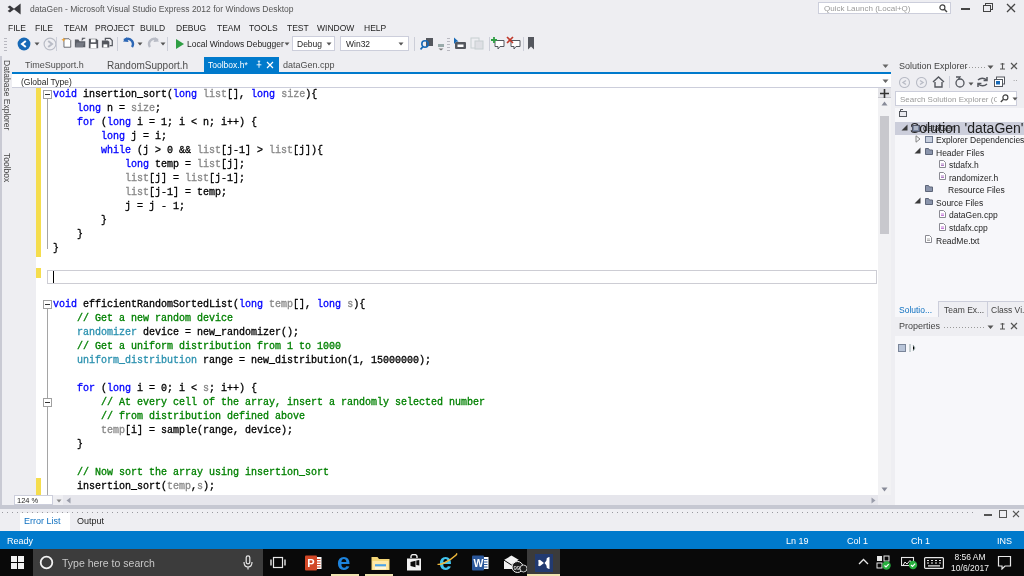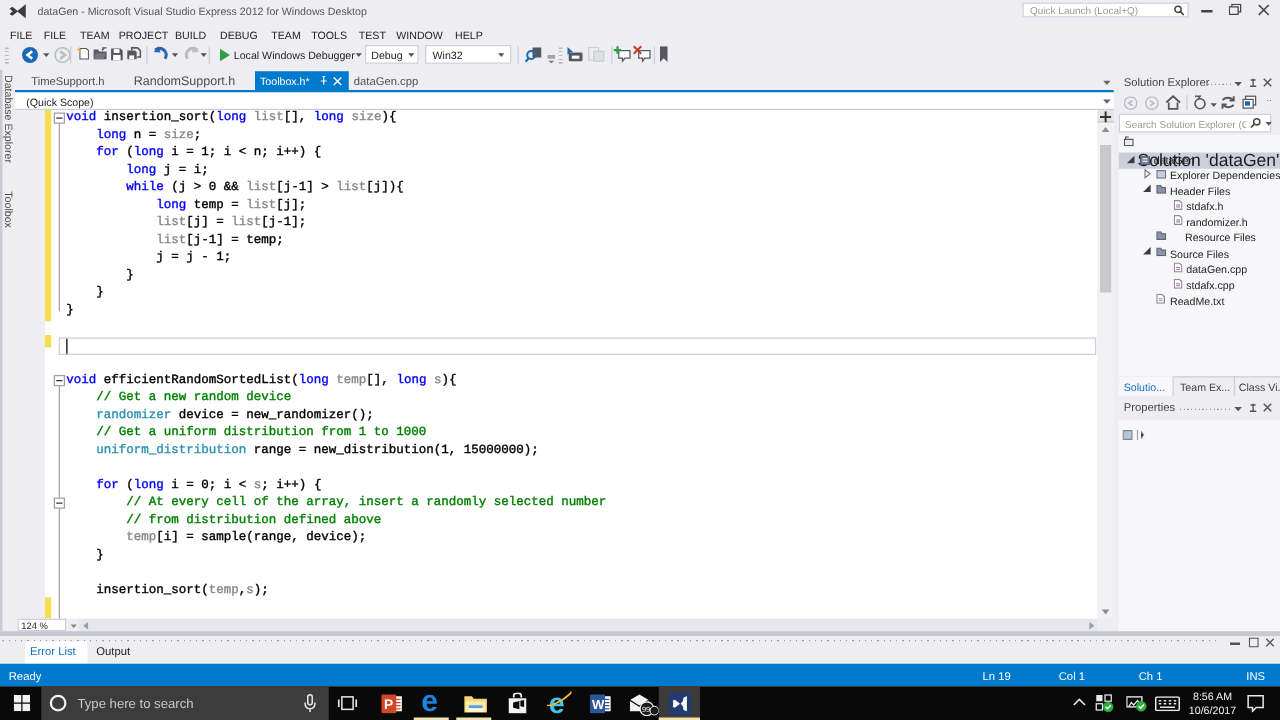--- a/index.html
+++ b/index.html
@@ -161,21 +161,21 @@
 <svg class="a" style="left:266px;top:61px" width="8" height="8" viewBox="0 0 8 8">
     <path d="M1 1 L7 7 M7 1 L1 7" stroke="#fff" stroke-width="1.2"></path>
   </svg>
 <div class="a" style="left:283px;top:60px;font-size:9px;color:#4d4d4d">dataGen.cpp</div>
 <svg class="a" style="left:882px;top:64px" width="7" height="5" viewBox="0 0 7 5">
     <path d="M0.5 0.5 L3.5 4 L6.5 0.5 Z" fill="#666"></path>
   </svg>
 <div class="a" style="left:12px;top:72px;width:879px;height:2px;background:#007acc"></div>
 
 <div class="a" style="left:12px;top:74px;width:879px;height:14px;background:#fff;border-bottom:1px solid #cccedb"></div>
-<div class="a" style="left:21px;top:77px;font-size:8.5px;color:#1e1e1e">(Quick Scope)</div>
+<div class="a" style="left:21px;top:77px;font-size:8.5px;color:#1e1e1e">(Global Type)</div>
 <svg class="a" style="left:882px;top:79px" width="7" height="5" viewBox="0 0 7 5">
     <path d="M0.5 0.5 L3.5 4 L6.5 0.5 Z" fill="#666"></path>
   </svg>
 
 <div class="a" style="left:12px;top:88px;width:866px;height:407px;background:#fff"></div>
 <div class="a" style="left:12px;top:88px;width:24px;height:407px;background:#eeeef2"></div>
 <div class="a" style="left:36px;top:88px;width:5px;height:169px;background:#f5dd4d"></div>
 <div class="a" style="left:36px;top:268px;width:5px;height:10px;background:#f5dd4d"></div>
 <div class="a" style="left:36px;top:478px;width:5px;height:17px;background:#f5dd4d"></div>
 <div class="a" style="left:47px;top:270px;width:830px;height:14px;border:1px solid #cdcdd4"></div>
@@ -200,20 +200,21 @@
     <span class="t">randomizer</span> device = new_randomizer();
     <span class="c">// Get a uniform distribution from 1 to 1000</span>
     <span class="t">uniform_distribution</span> range = new_distribution(1, 15000000);
 
     <span class="k">for</span> (<span class="k">long</span> i = 0; i &lt; <span class="p">s</span>; i++) {
         <span class="c">// At every cell of the array, insert a randomly selected number</span>
         <span class="c">// from distribution defined above</span>
         <span class="p">temp</span>[i] = sample(range, device);
     }
 
+    <span class="c">// Now sort the array using insertion_sort</span>
     insertion_sort(<span class="p">temp</span>,<span class="p">s</span>);</pre>
 <div class="a" style="left:47px;top:98px;width:1px;height:151px;background:#a5a5a5"></div>
 <div class="a" style="left:47px;top:308px;width:1px;height:187px;background:#a5a5a5"></div>
 <div class="a" style="left:43px;top:90px;width:9px;height:9px;background:#fff;border:1px solid #a0a0a0"></div>
 <div class="a" style="left:45px;top:94px;width:5px;height:1px;background:#333"></div>
 <div class="a" style="left:43px;top:300px;width:9px;height:9px;background:#fff;border:1px solid #a0a0a0"></div>
 <div class="a" style="left:45px;top:304px;width:5px;height:1px;background:#333"></div>
 <div class="a" style="left:43px;top:398px;width:9px;height:9px;background:#fff;border:1px solid #a0a0a0"></div>
 <div class="a" style="left:45px;top:402px;width:5px;height:1px;background:#333"></div>
 

